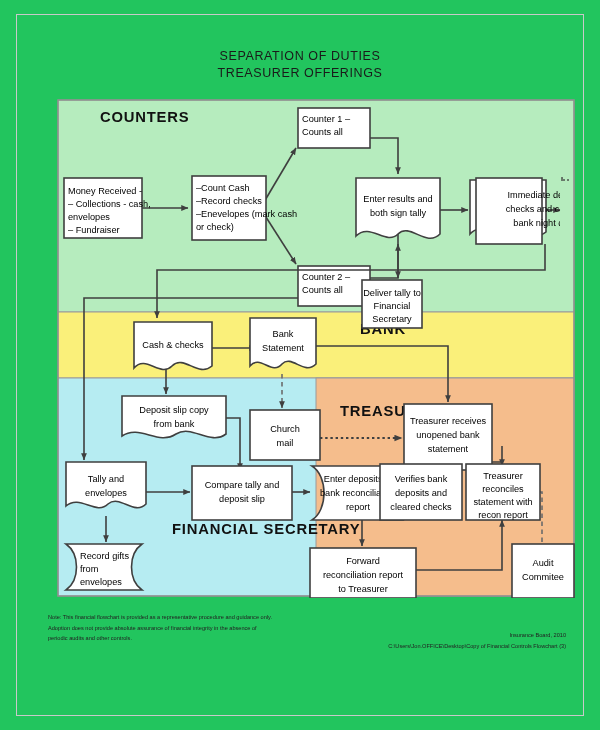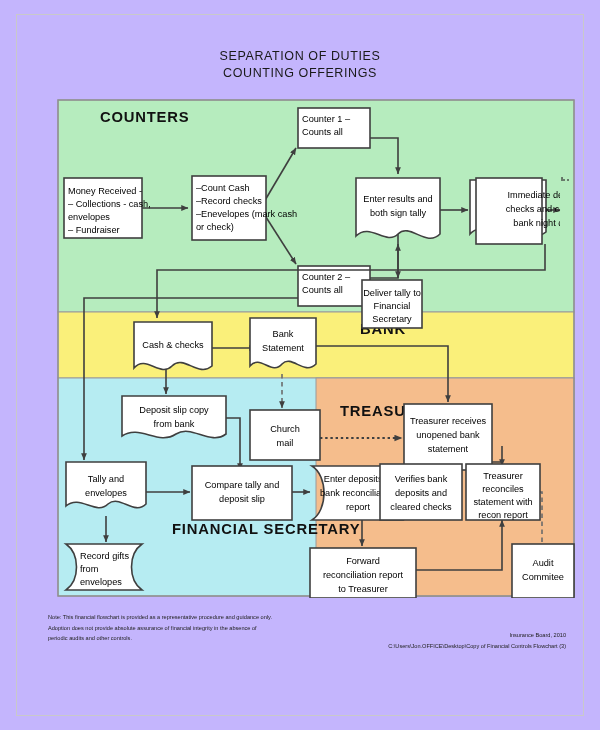--- a/index.html
+++ b/index.html
@@ -1,17 +1,17 @@
 <!DOCTYPE html>
 <html><head>
 <meta charset="utf-8">
 <style>
   html,body{margin:0;padding:0;background:#ffffff;}
   body{width:600px;height:730px;font-family:"Liberation Sans",sans-serif;color:#000;}
-  #page{position:relative;width:600px;height:730px;background:#c4b5fd;overflow:hidden;}
+  #page{position:relative;width:600px;height:730px;background:#22c55e;overflow:hidden;}
   #outer-frame{position:absolute;left:16px;top:14px;width:568px;height:702px;border:1px solid #c9c9c9;box-sizing:border-box;}
   #title-block{position:absolute;left:0;top:48px;width:600px;text-align:center;}
   #title-block .tline{font-size:12.5px;font-weight:normal;letter-spacing:.6px;line-height:17px;color:#1a1a1a;font-family:"Liberation Sans",sans-serif;}
   #chart-wrap{position:absolute;left:56px;top:98px;width:520px;height:500px;}
   svg{display:block;}
   .shape-text{font-family:"Liberation Sans",sans-serif;font-size:4.6px;fill:#000;text-anchor:middle;}
   .shape-text-left{font-family:"Liberation Sans",sans-serif;font-size:4.6px;fill:#000;text-anchor:start;}
   .band-label{font-family:"Liberation Sans",sans-serif;font-size:7.4px;font-weight:bold;fill:#111;letter-spacing:.4px;}
   .nodebox{fill:#ffffff;stroke:#3f3f3f;stroke-width:.8;}
   .conn{stroke:#3f3f3f;stroke-width:.8;fill:none;}
@@ -23,21 +23,21 @@
 </style>
 </head>
 <body>
 
 <div id="page">
 
   <div id="outer-frame"></div>
 
   <div id="title-block">
     <div class="tline">SEPARATION OF DUTIES</div>
-    <div class="tline">COUNTING OFFERINGS</div>
+    <div class="tline">TREASURER OFFERINGS</div>
   </div>
 
   <div id="chart-wrap">
   <svg width="520" height="500" viewBox="0 0 260 250">
     <defs>
       <marker id="ah" markerWidth="5" markerHeight="5" refX="4.2" refY="1.8" orient="auto">
         <path d="M0,0 L4.4,1.8 L0,3.6 z" fill="#3f3f3f"></path>
       </marker>
       <marker id="ahd" markerWidth="5" markerHeight="5" refX="4.2" refY="1.8" orient="auto">
         <path d="M0,0 L4.4,1.8 L0,3.6 z" fill="#3f3f3f"></path>

